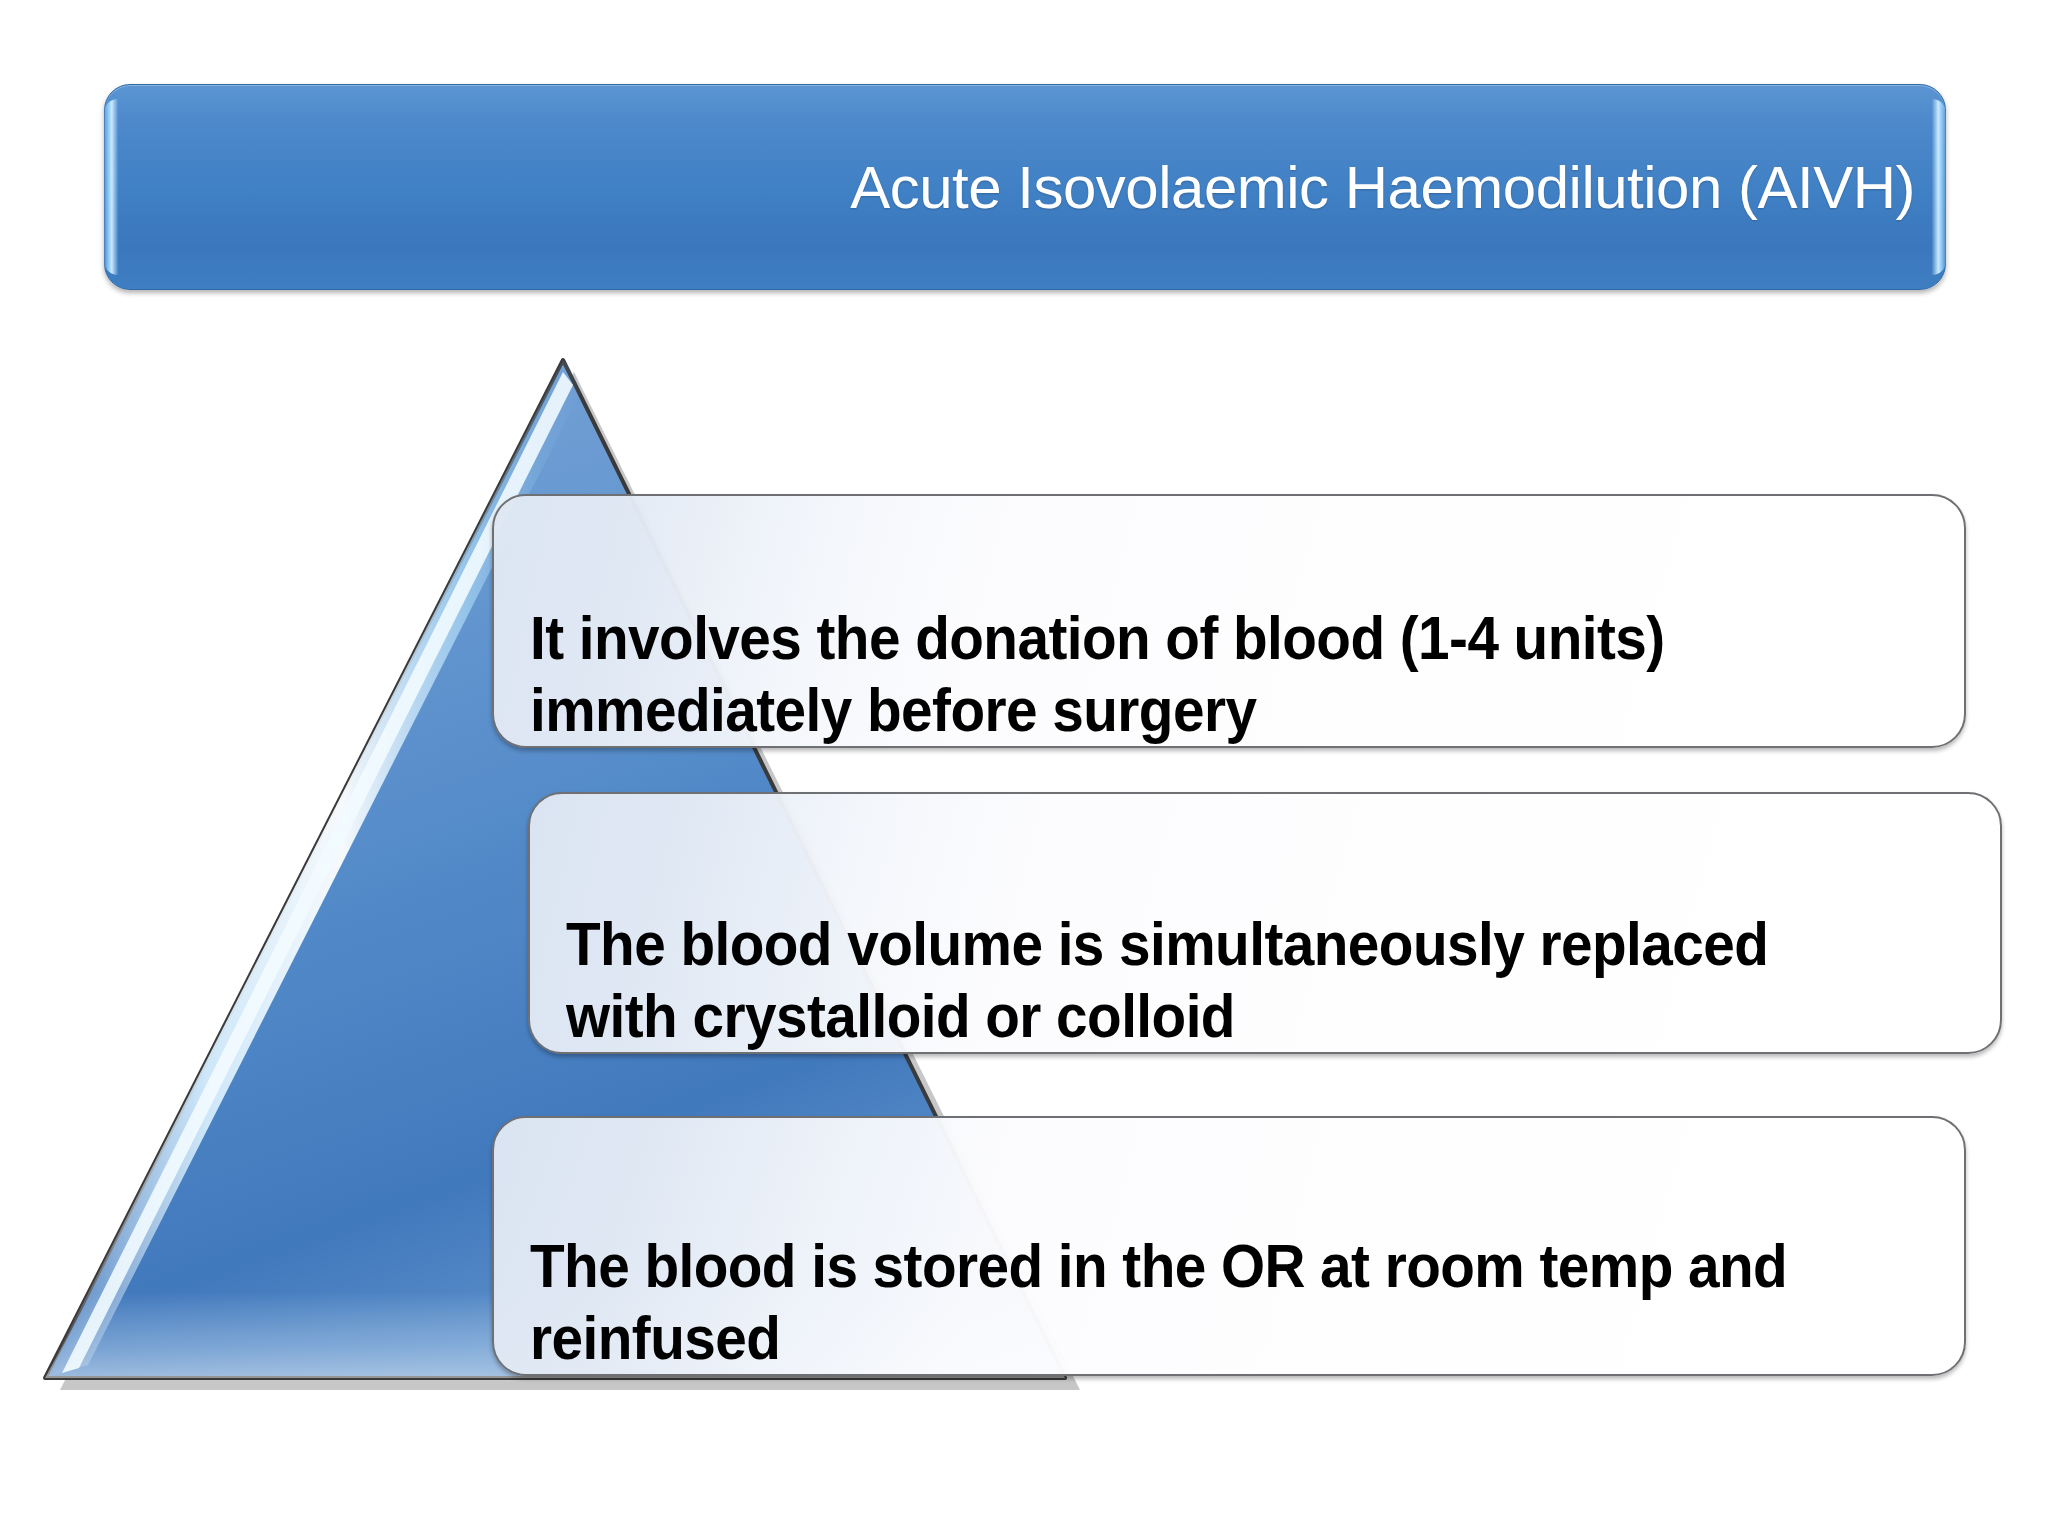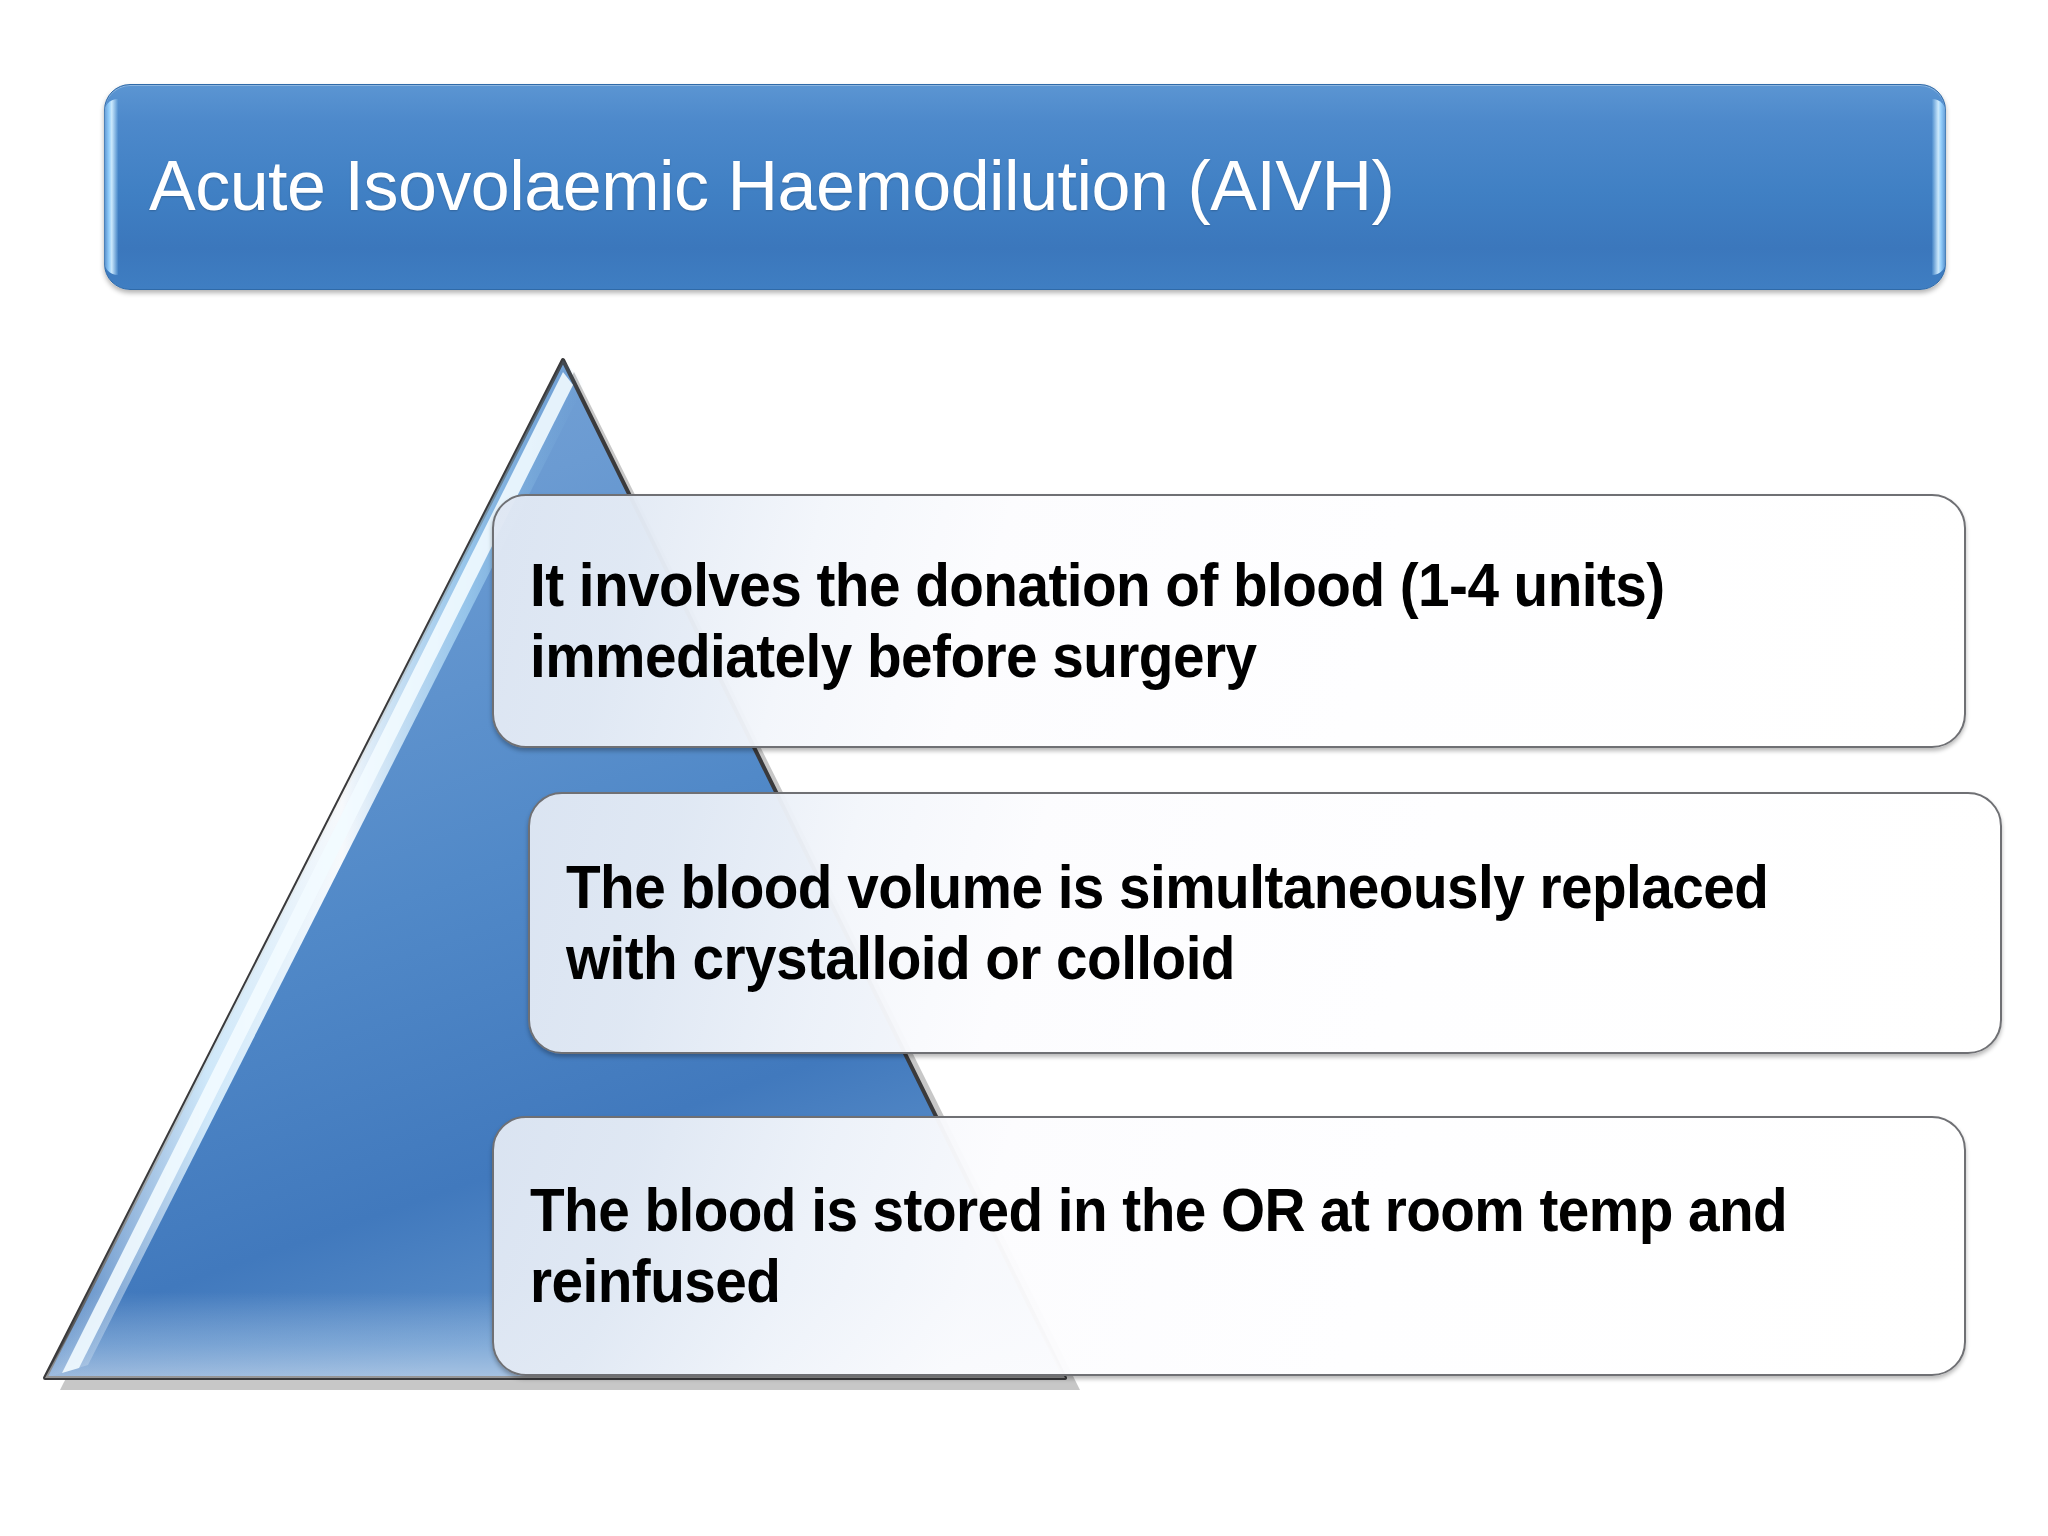--- a/index.html
+++ b/index.html
@@ -78,27 +78,28 @@
     pointer-events: none;
   }
   #title-text {
     position: absolute;
     left: 44px;
     right: 30px;
     top: 50%;
     transform: translateY(-50%);
     color: #ffffff;
     font-family: "Liberation Sans", sans-serif;
-    font-size: 70px;
+    font-size: 60px;
     font-weight: 400;
     line-height: 1.05;
     letter-spacing: -0.5px;
     white-space: nowrap;
     text-shadow: 0 1px 2px rgba(0,0,0,0.20);
     z-index: 3;
+    text-align: right;
   }
 
   
   #pyramid-wrap {
     position: absolute;
     left: 0px;
     top: 340px;
     width: 1120px;
     height: 1060px;
   }
@@ -121,21 +122,21 @@
     box-shadow: 0 3px 4px rgba(0,0,0,0.28);
     background:
       linear-gradient(105deg,
         rgba(223,231,243,0.97) 0%,
         rgba(228,235,245,0.97) 10%,
         rgba(243,246,251,0.96) 22%,
         rgba(252,252,254,0.97) 34%,
         rgba(254,254,255,0.98) 60%,
         rgba(255,255,255,0.99) 100%);
     display: flex;
-    align-items: center;
+    align-items: flex-end;
     padding: 0 31px 0 36px;
   }
   #text-box-1 { top: 494px; height: 254px; }
   #text-box-2 { top: 792px; height: 262px; margin-left: 36px; }
   #text-box-3 { top: 1116px; height: 260px; }
 
   .box-text {
     color: #000000;
     font-family: "Liberation Sans", sans-serif;
     font-weight: bold;

